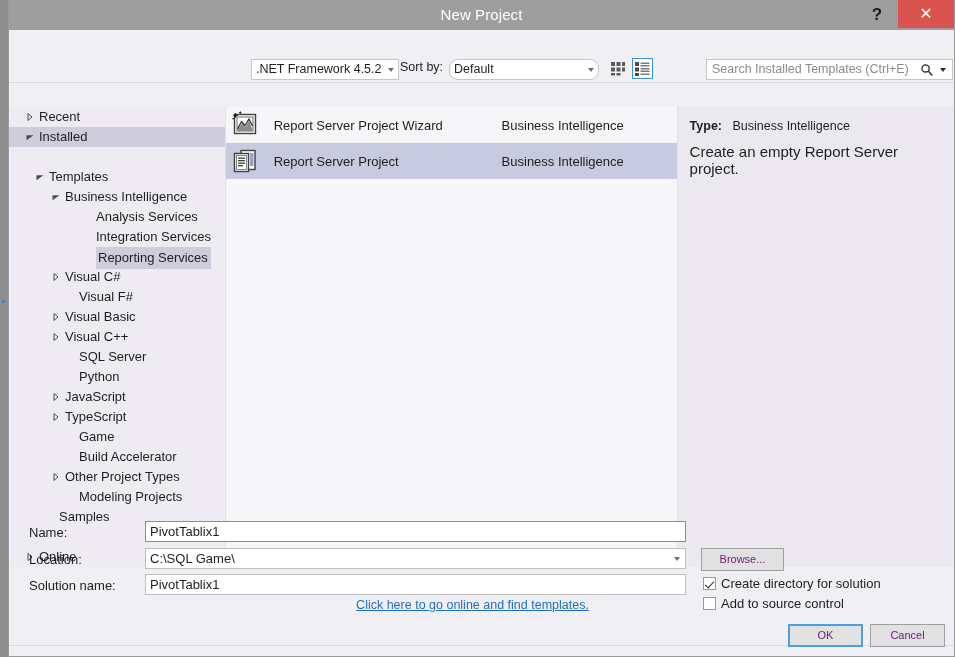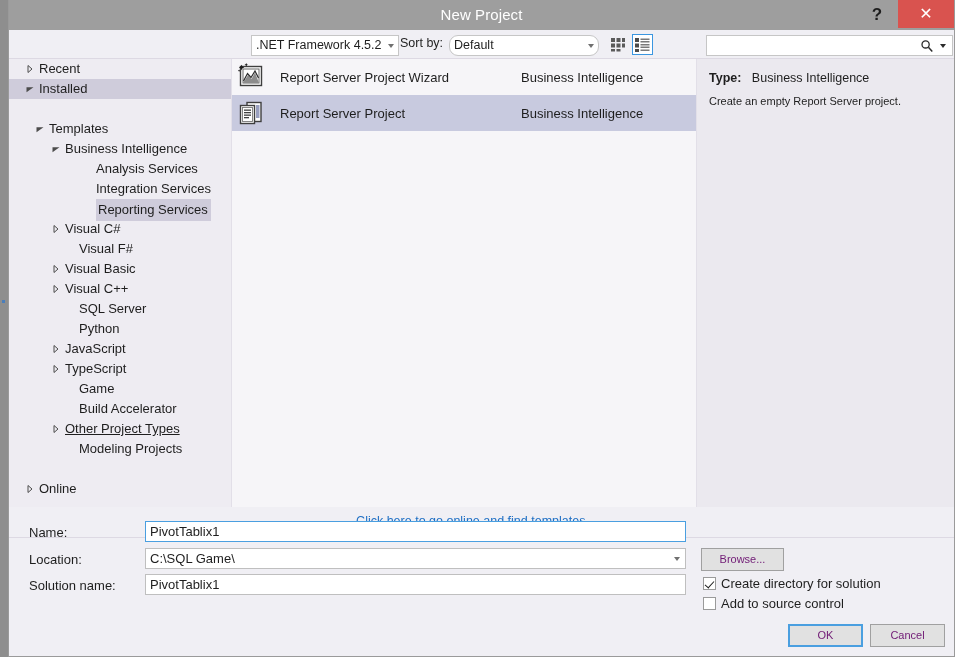--- a/index.html
+++ b/index.html
@@ -22,21 +22,21 @@
     width: 3px; height: 3px; background: #4a7ebb;
   }
 
   
   #dialog {
     position: absolute;
     left: 8px; top: 0; width: 947px; height: 657px;
     background: #f0eff4;
     border: 1px solid #9a9a9a;
     border-top: none;
-    display: flex; flex-direction: column;
+    display: flex; flex-direction: column; gap: 24px;
   }
 
   
   #titlebar {
     height: 30px; position: relative;
     background: #9e9e9e;
     flex: 0 0 30px;
   }
   #title-text {
     position: absolute; left: 0; right: 0; top: 0;
@@ -202,21 +202,21 @@
     flex: 1 1 auto;
     background: #ebe9ef;
     padding: 12px 10px 0 12px;
     position: relative;
   }
   #info-type-row {
     font-size: 12.5px; color: #1e1e1e;
     margin-bottom: 10px;
   }
   #info-type-row b { font-weight: bold; }
-  #info-desc { font-size: 11px; color: #1e1e1e; }
+  #info-desc { font-size: 15px; color: #1e1e1e; }
 
   
   #link-row {
     flex: 0 0 30px;
     position: relative;
     background: #f0eff4;
   }
   #online-link {
     position: absolute; left: 0; right: 0; top: 7px;
     text-align: center;
@@ -353,20 +353,21 @@
           <rect x="7.5" y="3.5" width="9" height="1.5"></rect>
             <rect x="7.5" y="6" width="9" height="1.5"></rect>
           <rect x="7.5" y="9" width="9" height="1.5"></rect>
             <rect x="7.5" y="11.5" width="9" height="1.5"></rect>
           <rect x="7.5" y="14.5" width="9" height="1.5"></rect>
         </g>
       </svg>
     </div>
 
     <div id="search-box">
+      <div id="search-input">Search Installed Templates (Ctrl+E)</div>
       <svg id="search-icon" viewBox="0 0 14 14">
         <circle cx="5.6" cy="5.4" r="3.6" fill="none" stroke="#2b2b2b" stroke-width="1.3"></circle>
         <line x1="8.4" y1="8.3" x2="12.3" y2="12.4" stroke="#2b2b2b" stroke-width="1.5"></line>
       </svg>
       <span id="search-arrow"></span>
     </div>
   </div>
 
   <div id="body">
 
@@ -467,24 +468,27 @@
         </div>
         <div class="tree-row">
           <span style="position: absolute; left: 70px; top: 0px;">Build Accelerator</span>
         </div>
         <div class="tree-row">
           <span class="tw-closed" style="left: 42px;">
             <svg width="10" height="10" viewBox="0 0 10 10">
               <path d="M3 1.5 L7 5 L3 8.5 Z" fill="none" stroke="#4c4c4c" stroke-width="1"></path>
             </svg>
           </span>
-          <span style="position: absolute; left: 56px; top: 0px; text-decoration: underline;">Other Project Types</span>
+          <span style="position: absolute; left: 56px; top: 0px;">Other Project Types</span>
         </div>
         <div class="tree-row">
           <span style="position: absolute; left: 70px; top: 0px;">Modeling Projects</span>
+        </div>
+        <div class="tree-row">
+          <span style="position: absolute; left: 50px; top: 0px;">Samples</span>
         </div>
         <div class="tree-row"></div>
         <div class="tree-row">
           <span class="tw-closed" style="left: 16px;">
             <svg width="10" height="10" viewBox="0 0 10 10">
               <path d="M3 1.5 L7 5 L3 8.5 Z" fill="none" stroke="#4c4c4c" stroke-width="1"></path>
             </svg>
           </span>
           <span style="position: absolute; left: 30px; top: 0px;">Online</span>
         </div>

